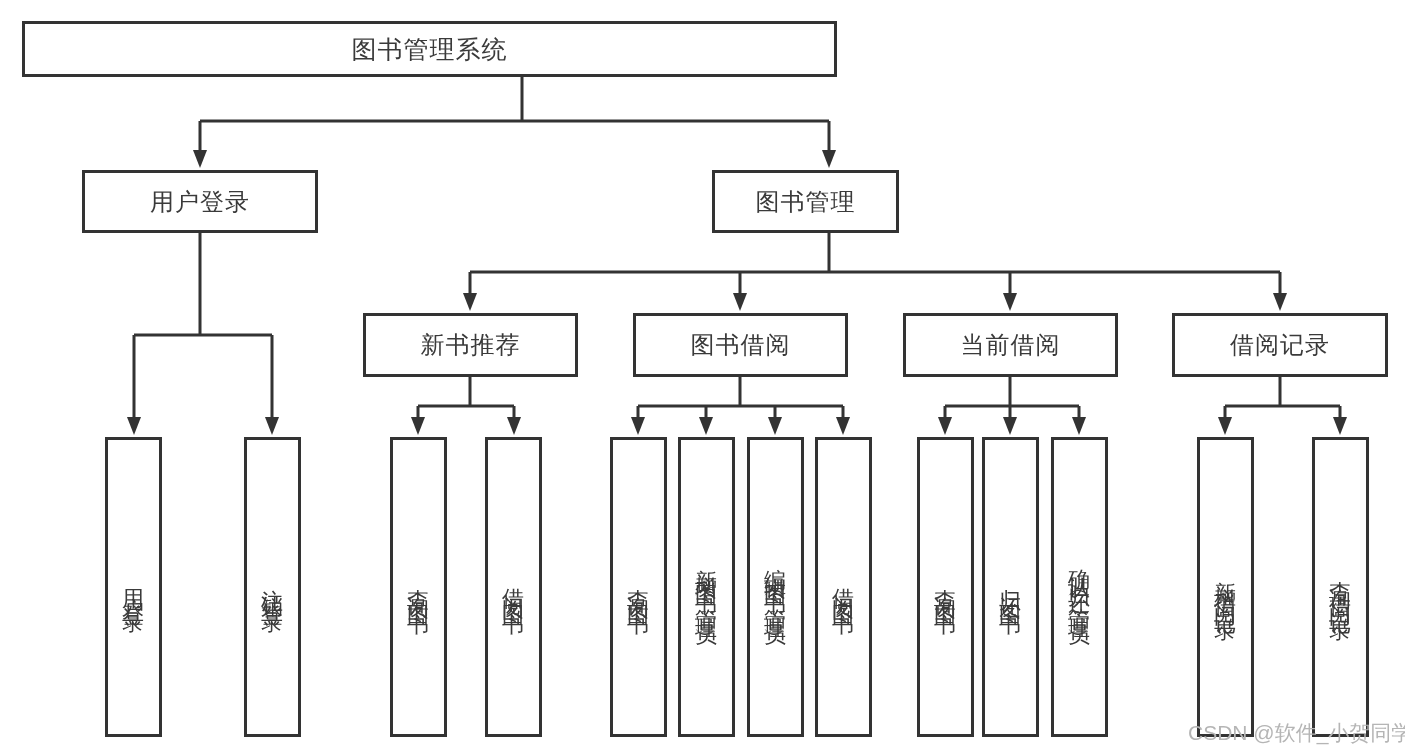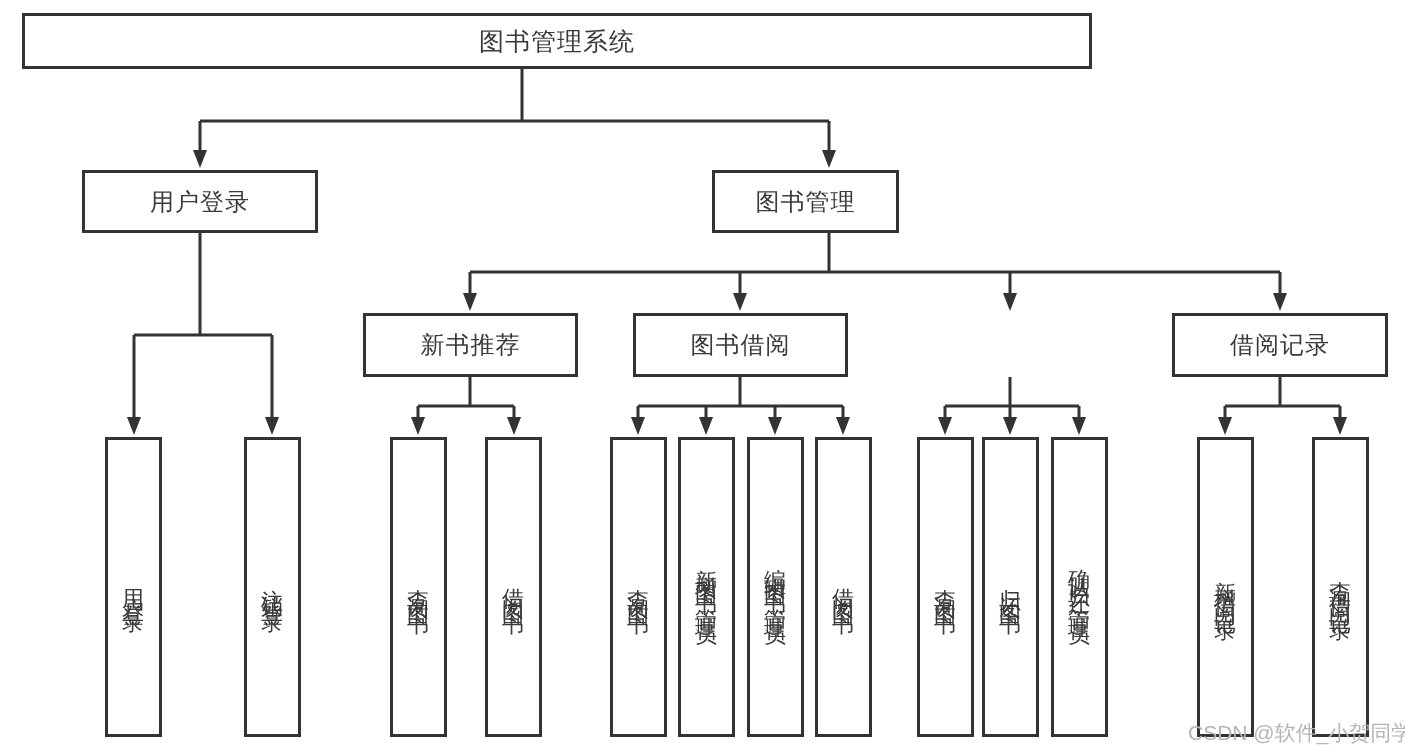--- a/index.html
+++ b/index.html
@@ -94,27 +94,28 @@
       <polygon points="768,417 782,417 775,435"></polygon>
       <polygon points="836,417 850,417 843,435"></polygon>
       <polygon points="938,417 952,417 945,435"></polygon>
       <polygon points="1003,417 1017,417 1010,435"></polygon>
       <polygon points="1072,417 1086,417 1079,435"></polygon>
       <polygon points="1218,417 1232,417 1225,435"></polygon>
       <polygon points="1333,417 1347,417 1340,435"></polygon>
     </g>
   </svg>
 
-  <div class="node root" style="left:22px; top:13px; width:1070px; height:56px;">图书管理系统</div>
+  <div class="node root" style="left:22px; top:21px; width:815px; height:56px;">图书管理系统</div>
 
   <div class="node" style="left:82px; top:170px; width:236px; height:63px;">用户登录</div>
   <div class="node" style="left:712px; top:170px; width:187px; height:63px;">图书管理</div>
 
   <div class="node" style="left:363px; top:313px; width:215px; height:64px;">新书推荐</div>
   <div class="node" style="left:633px; top:313px; width:215px; height:64px;">图书借阅</div>
+  <div class="node" style="left:903px; top:313px; width:215px; height:64px;">当前借阅</div>
   <div class="node" style="left:1172px; top:313px; width:216px; height:64px;">借阅记录</div>
 
   <div class="leaf" style="left:105px;">用户登录</div>
   <div class="leaf" style="left:244px;">注销登录</div>
 
   <div class="leaf" style="left:390px;">查询图书</div>
   <div class="leaf" style="left:485px;">借阅图书</div>
 
   <div class="leaf" style="left:610px;">查询图书</div>
   <div class="leaf" style="left:678px;">新增图书（管理员）</div>

